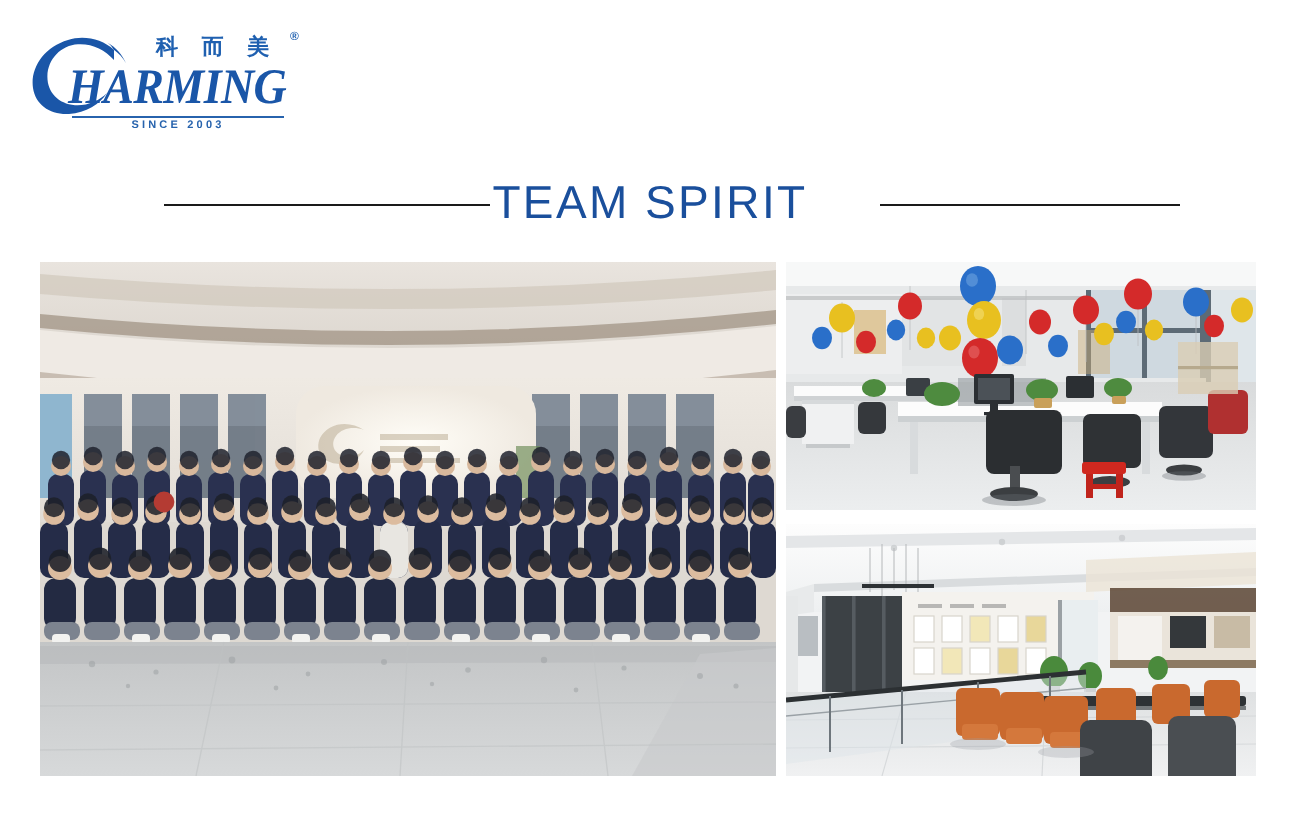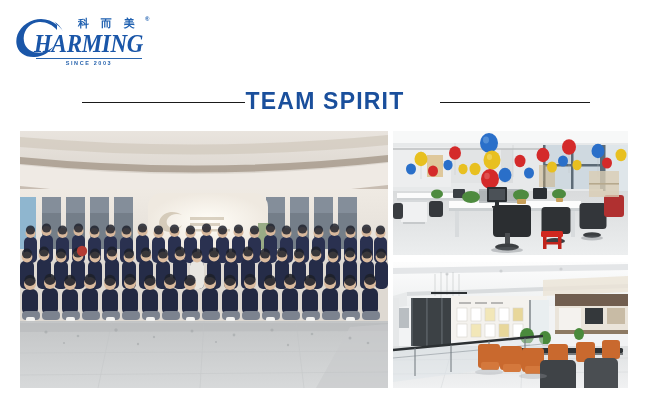--- a/index.html
+++ b/index.html
@@ -39,21 +39,21 @@
     position:absolute;left:24px;top:43px;width:106px;
     text-align:center;
     font-size:5.5px;font-weight:700;color:#2763ad;
     letter-spacing:1.6px;line-height:9px;
   }
 
   
   .title-band{position:absolute;left:0;top:84px;width:650px;height:34px;}
   .title-text{
     position:absolute;left:0;top:0;width:650px;text-align:center;
-    font-size:23px;font-weight:700;color:#1a4f9c;
+    font-size:23px;font-weight:400;color:#1a4f9c;
     letter-spacing:1.2px;line-height:34px;
   }
   .rule{position:absolute;top:18px;height:1px;background:#1a1a1a;}
   .rule.left{left:82px;width:163px;}
   .rule.right{left:440px;width:150px;}
 
   
   .ph{position:absolute;overflow:hidden;background:#cfd3d6;}
   #photo-group{left:20px;top:131px;width:368px;height:257px;}
   #photo-office{left:393px;top:131px;width:235px;height:124px;}

